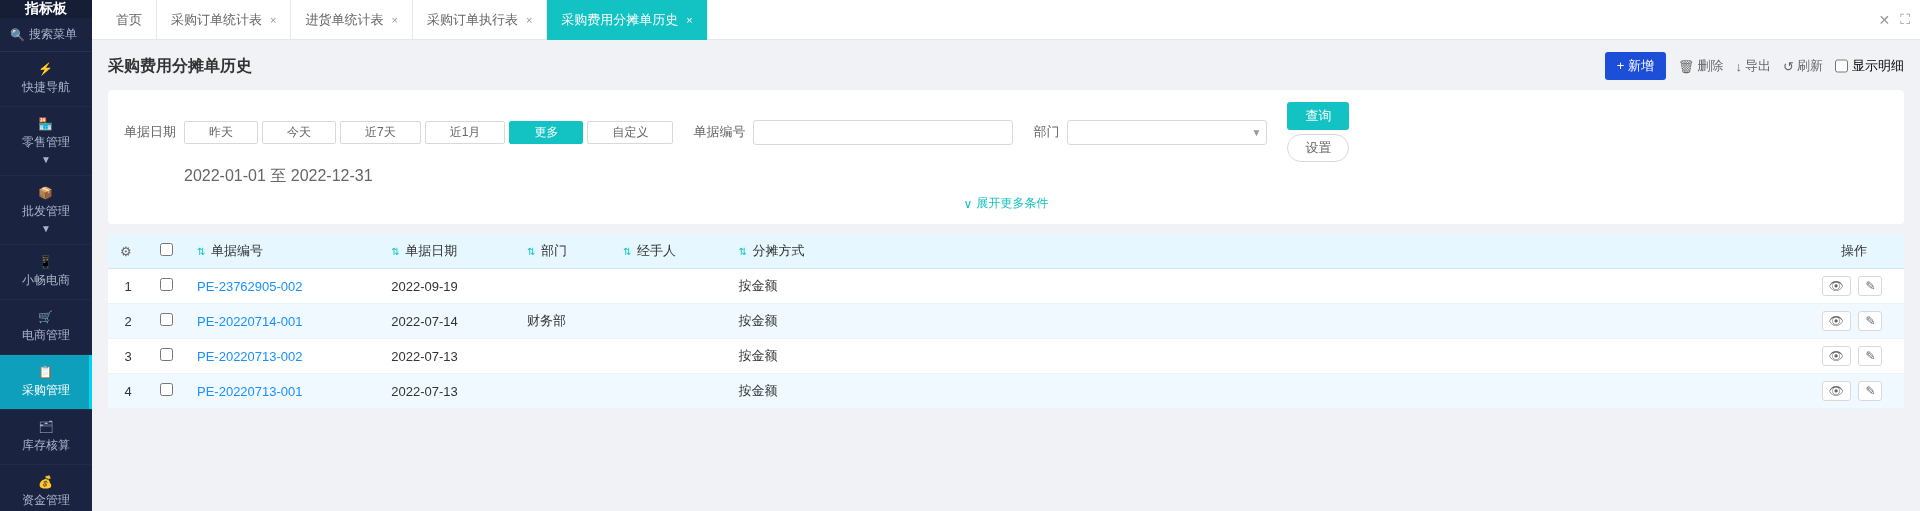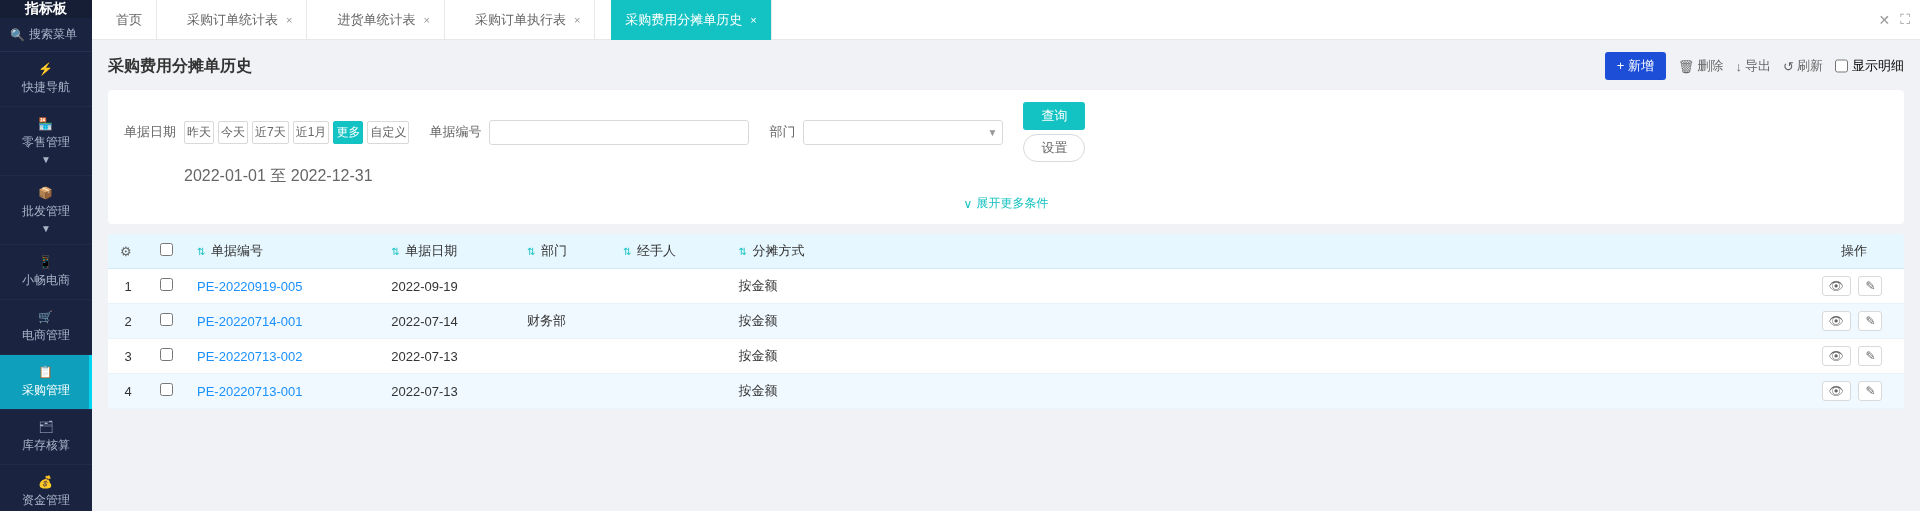--- a/index.html
+++ b/index.html
@@ -69,21 +69,21 @@
     }
 
     
     .tab-bar {
       display: flex;
       align-items: center;
       background: #fff;
       border-bottom: 1px solid #e8e8e8;
       padding: 0 10px;
       height: 40px;
-      gap: 16px;
+      gap: 0;
       flex-shrink: 0;
     }
     .tab-item {
       display: flex;
       align-items: center;
       padding: 0 14px;
       height: 40px;
       font-size: 13px;
       color: #666;
       cursor: pointer;
@@ -175,21 +175,21 @@
       color: #666;
       font-size: 13px;
       white-space: nowrap;
     }
     .filter-date-btns {
       display: flex;
       align-items: center;
       gap: 4px;
     }
     .date-btn {
-      padding: 2px 2px;
+      padding: 2px 24px;
       border: 1px solid #d9d9d9;
       border-radius: 2px;
       background: #fff;
       color: #666;
       cursor: pointer;
       font-size: 12px;
     }
     .date-btn.more {
       background: #13c2c2;
       color: #fff;
@@ -469,21 +469,21 @@
           </tr>
         </thead>
         <tbody>
 
           <tr>
             <td class="row-number">1</td>
             <td class="checkbox-cell">
               <input type="checkbox" style="">
             </td>
             <td>
-              <span class="link-text">PE-20220919-005</span>
+              <span class="link-text">PE-23762905-002</span>
             </td>
             <td>2022-09-19</td>
             <td></td>
             <td></td>
             <td>按金额</td>
             <td style="text-align:center">
               <button class="table-action-btn">👁</button>
               <button class="table-action-btn">✎</button>
             </td>
           </tr>

